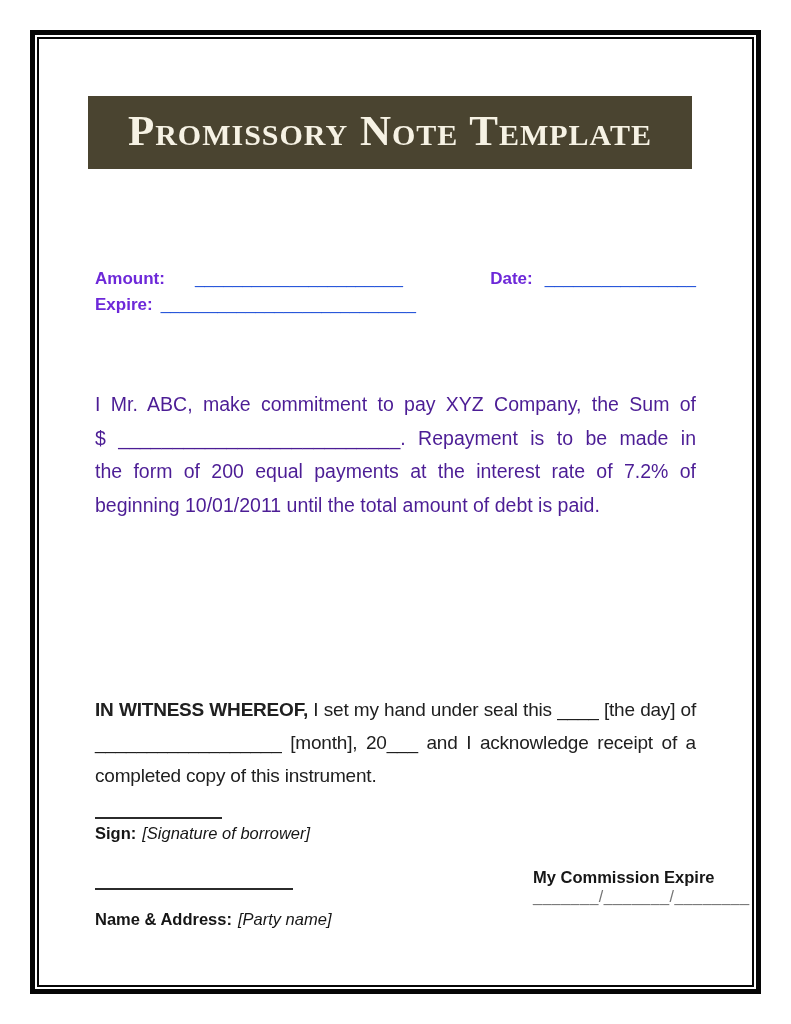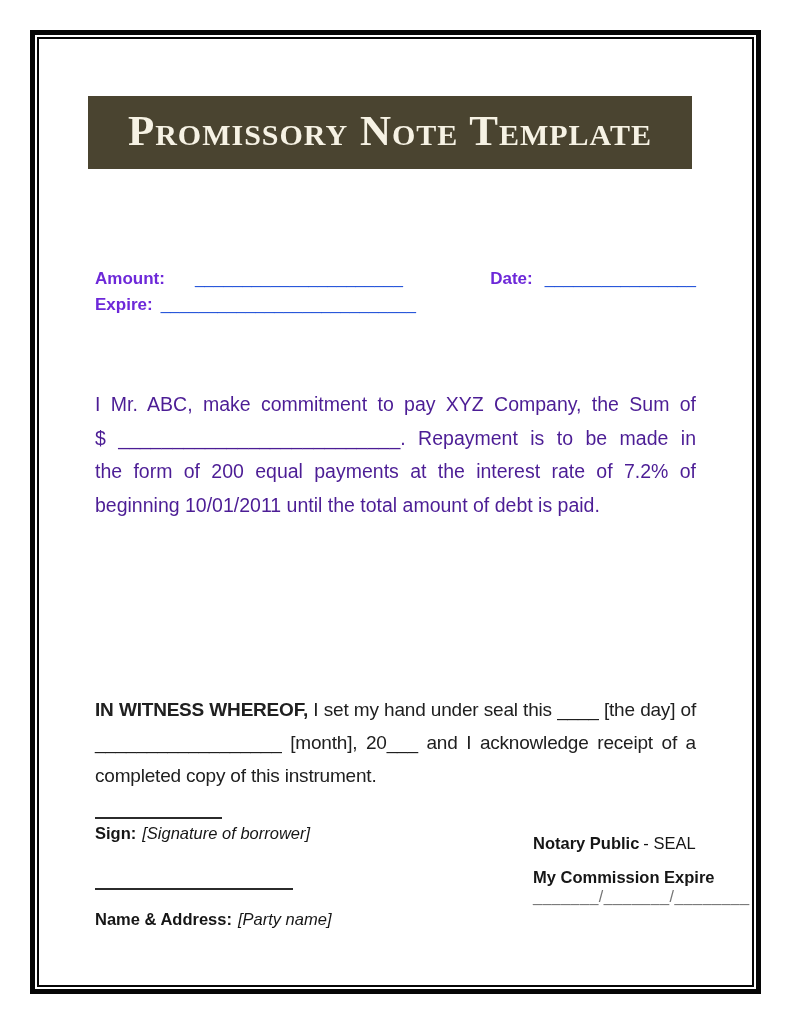--- a/index.html
+++ b/index.html
@@ -172,21 +172,18 @@
       <div class="rule sign-rule"></div>
       <div class="sig-text sign-text">
         <span class="sig-label">Sign:</span><span class="sig-hint">[Signature of borrower]</span>
       </div>
 
       <div class="rule name-rule"></div>
       <div class="sig-text name-text">
         <span class="sig-label">Name &amp; Address:</span><span class="sig-hint">[Party name]</span>
       </div>
 
-      <div class="sig-text notary-title">
-        <span class="notary-bold">Notary Public</span><span class="notary-rest">- SEAL</span>
-      </div>
       <div class="sig-text commission-label">My Commission Expire</div>
       <div class="sig-text commission-blanks">_______/_______/________</div>
 
     </div>
   </div>
 </div>
 
 </body></html>

